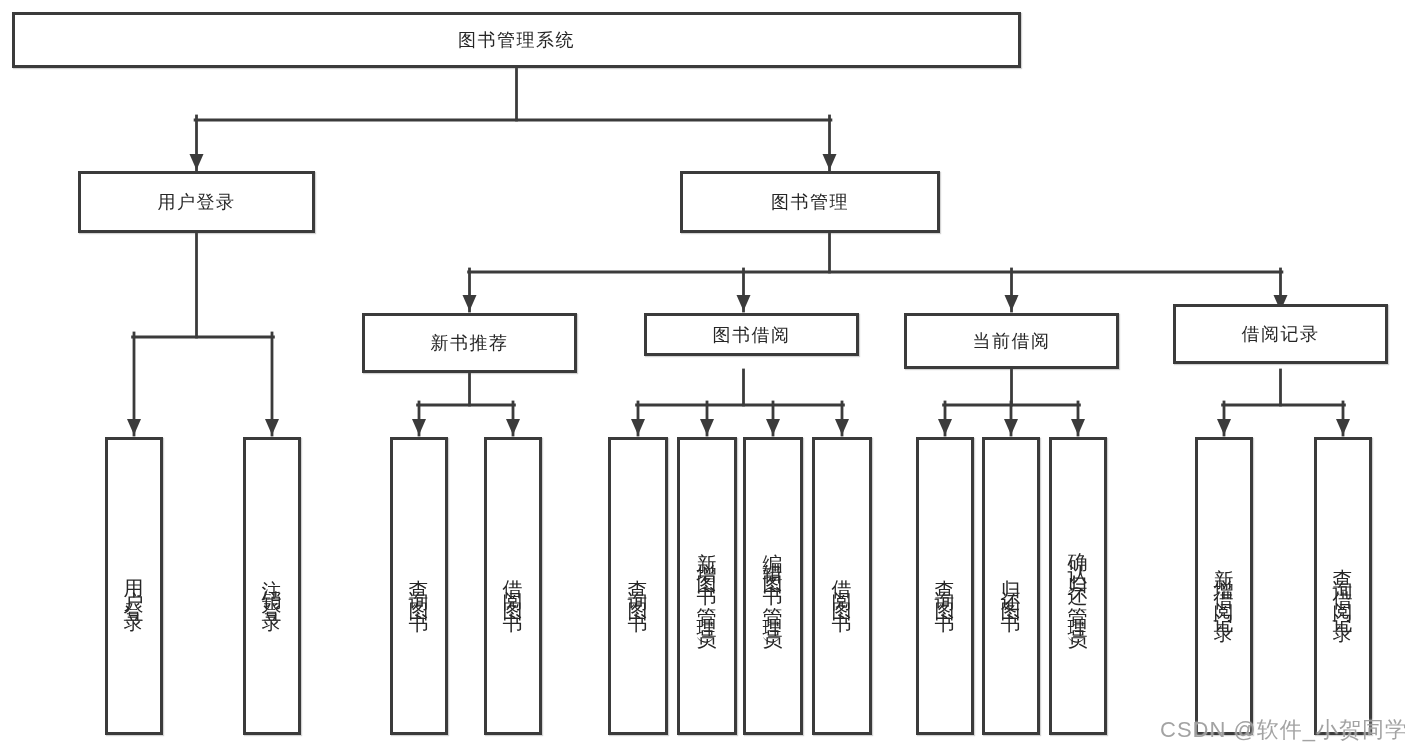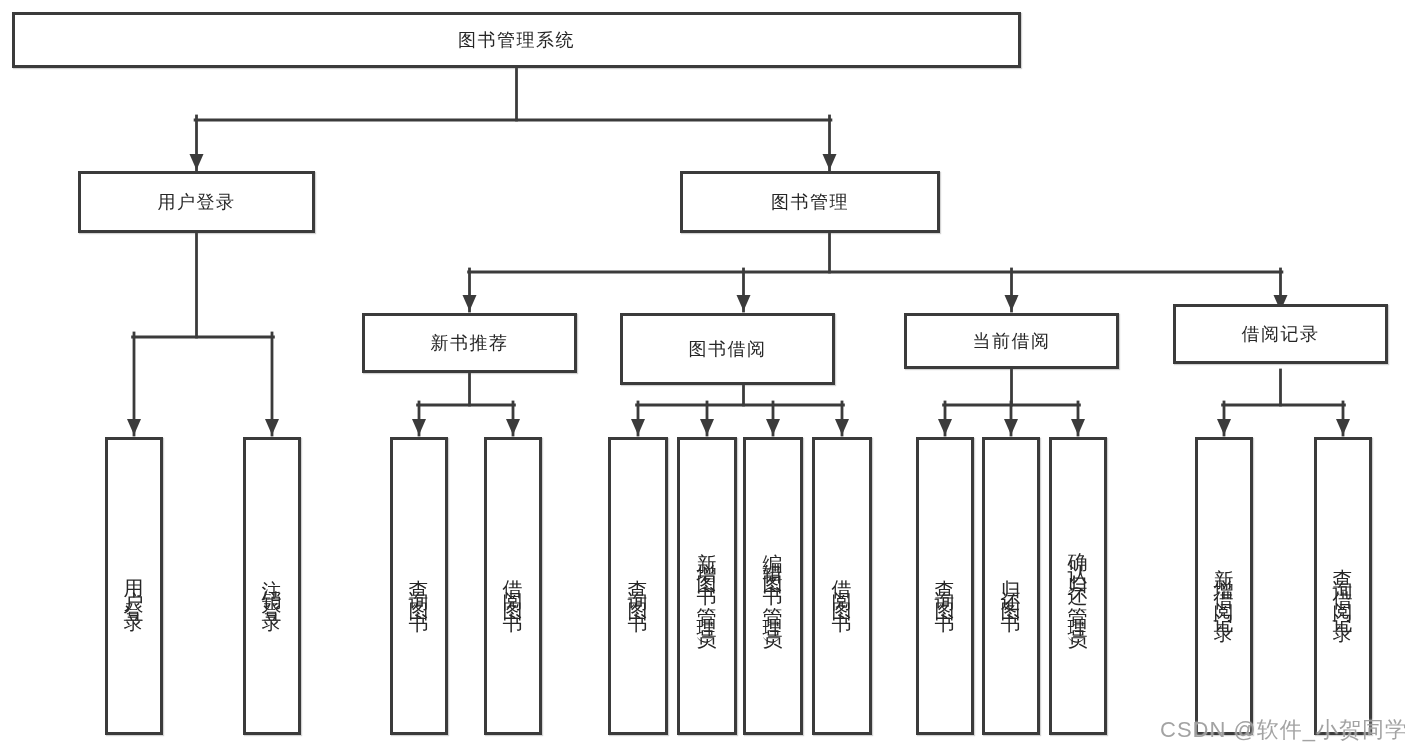--- a/index.html
+++ b/index.html
@@ -100,21 +100,21 @@
   <div class="box h" style="left:78px;top:171px;width:237px;height:62px">
     <span class="lbl">用户登录</span>
   </div>
   <div class="box h" style="left:680px;top:171px;width:260px;height:62px">
     <span class="lbl">图书管理</span>
   </div>
 
   <div class="box h" style="left:362px;top:313px;width:215px;height:60px">
     <span class="lbl">新书推荐</span>
   </div>
-  <div class="box h" style="left:620px;top:313px;width:215px;height:72px">
+  <div class="box h" style="left:644px;top:313px;width:215px;height:43px">
     <span class="lbl">图书借阅</span>
   </div>
   <div class="box h" style="left:904px;top:313px;width:215px;height:56px">
     <span class="lbl">当前借阅</span>
   </div>
   <div class="box h" style="left:1173px;top:304px;width:215px;height:60px">
     <span class="lbl">借阅记录</span>
   </div>
 
   <div class="box v" style="left:105px;top:437px;width:58px;height:298px">

